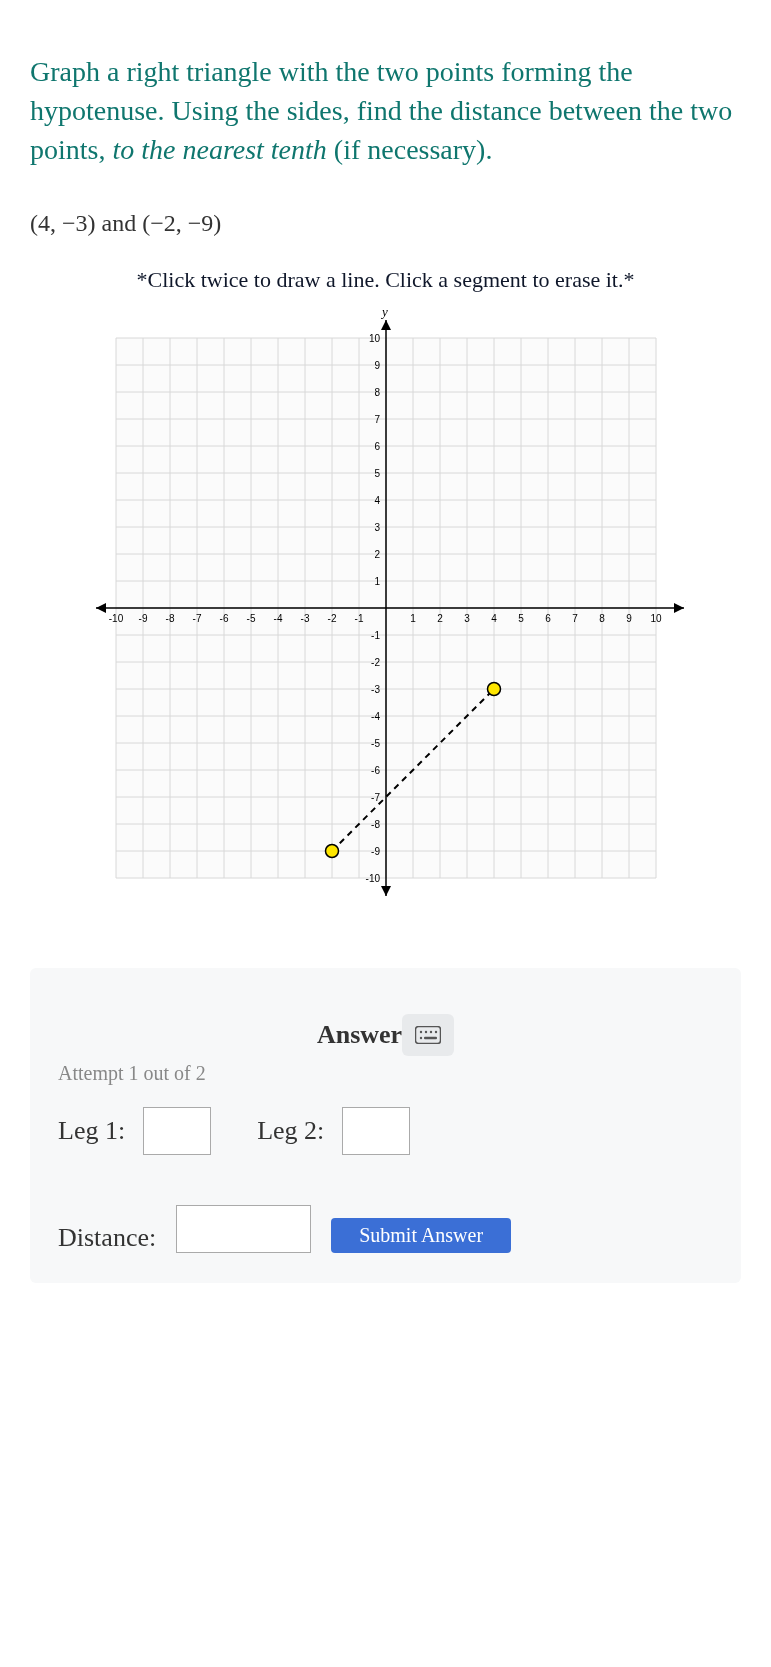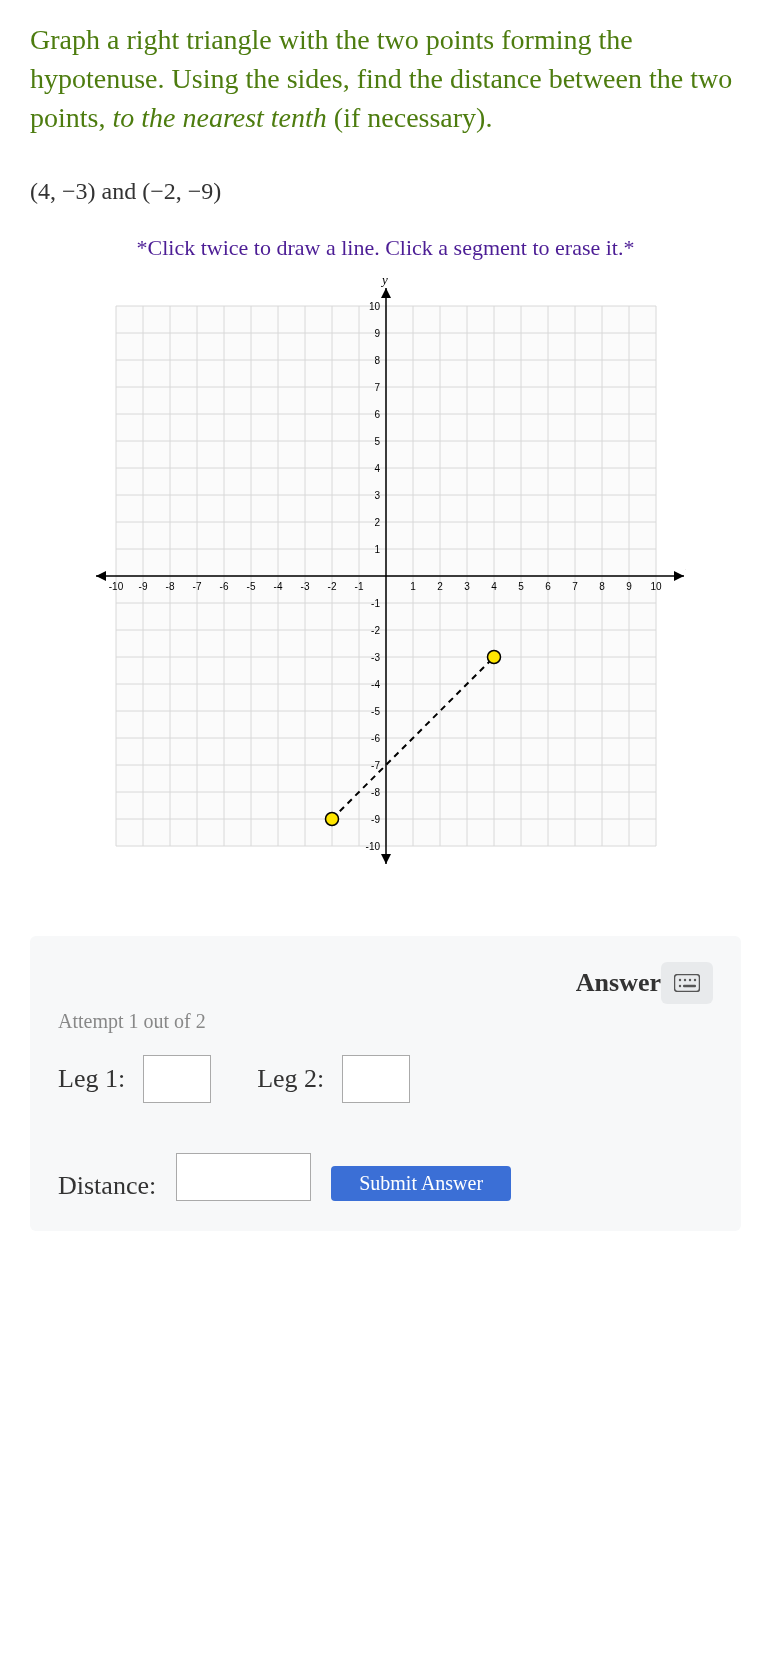--- a/index.html
+++ b/index.html
@@ -1,24 +1,24 @@
 <!DOCTYPE html>
 <html><head>
 <meta charset="utf-8">
 <style>
   * { box-sizing: border-box; margin: 0; padding: 0; }
   body { font-family: Georgia, 'Times New Roman', serif; background: #fff; color: #333; padding: 20px 30px; width: 771px; }
-  .question-text { font-size: 28px; line-height: 1.4; color: #4d7c0f; margin-bottom: 30px; }
+  .question-text { font-size: 28px; line-height: 1.4; color: #0f766e; margin-bottom: 30px; margin-top: 32px; }
   .question-text .italic { font-style: italic; }
   .points-display { font-size: 24px; text-align: left; margin: 40px 0 30px; font-family: 'Times New Roman', serif; }
-  .hint-text { color: #4c1d95; font-size: 22px; text-align: center; margin: 20px 0 15px; }
+  .hint-text { color: #0f172a; font-size: 22px; text-align: center; margin: 20px 0 15px; }
   .graph-wrap { display: flex; justify-content: center; margin-bottom: 40px; }
   .graph-svg { display: block; }
   .answer-panel { background: #f7f8f9; border-radius: 6px; padding: 26px 28px 30px; }
-  .answer-header { display: flex; justify-content: flex-end; align-items: center; margin-bottom: 6px; }
+  .answer-header { display: flex; justify-content: center; align-items: center; margin-bottom: 6px; margin-top: 20px; }
   .answer-title { font-size: 26px; font-weight: bold; color: #333; }
   .keypad-btn { width: 52px; height: 42px; background: #e8eaec; border-radius: 6px; display: flex; align-items: center; justify-content: center; cursor: pointer; }
   .attempt-text { font-size: 20px; color: #888; margin-bottom: 22px; }
   .legs-row { display: flex; align-items: center; gap: 18px; margin-bottom: 50px; }
   .leg-label { font-size: 26px; color: #333; }
   .leg-input { width: 68px; height: 48px; border: 1px solid #aaa; font-size: 20px; text-align: center; font-family: inherit; }
   .distance-row { display: flex; align-items: flex-end; gap: 20px; }
   .dist-label { font-size: 26px; color: #333; }
   .dist-input { width: 135px; height: 48px; border: 1px solid #aaa; font-size: 20px; text-align: center; font-family: inherit; }
   .submit-btn { background: #3b6fd6; color: #fff; border: none; padding: 6px 28px; font-size: 20px; border-radius: 4px; cursor: pointer; font-family: inherit; }

